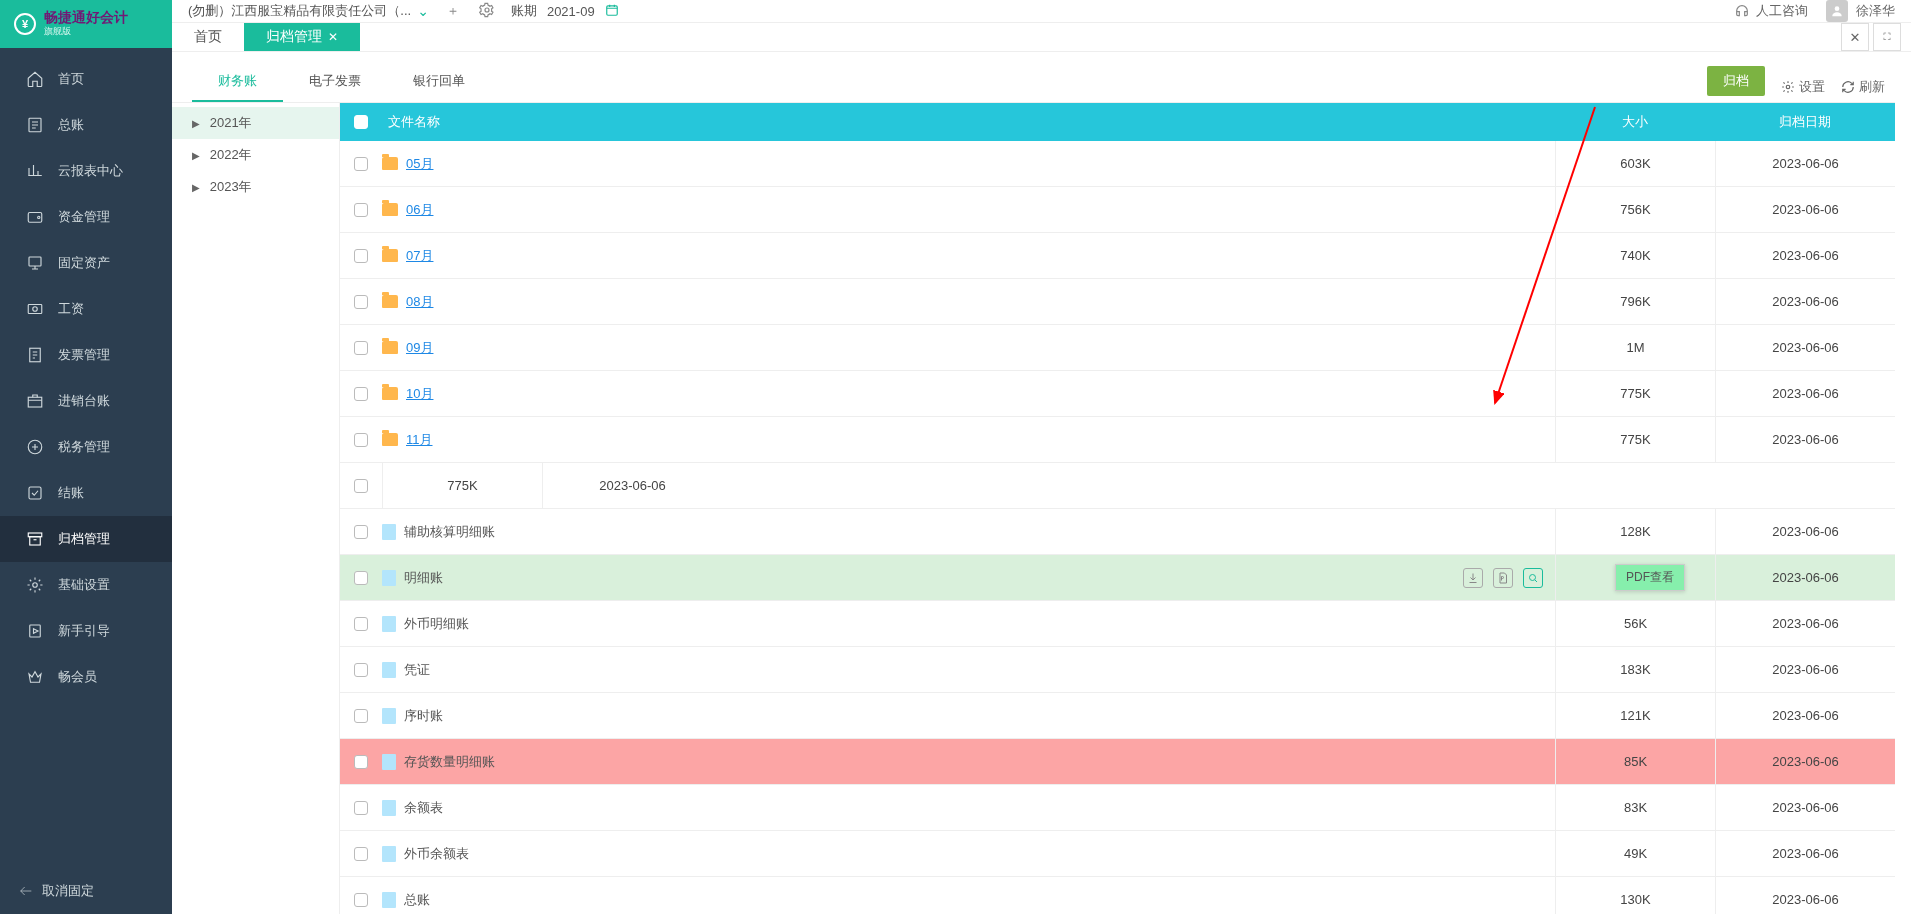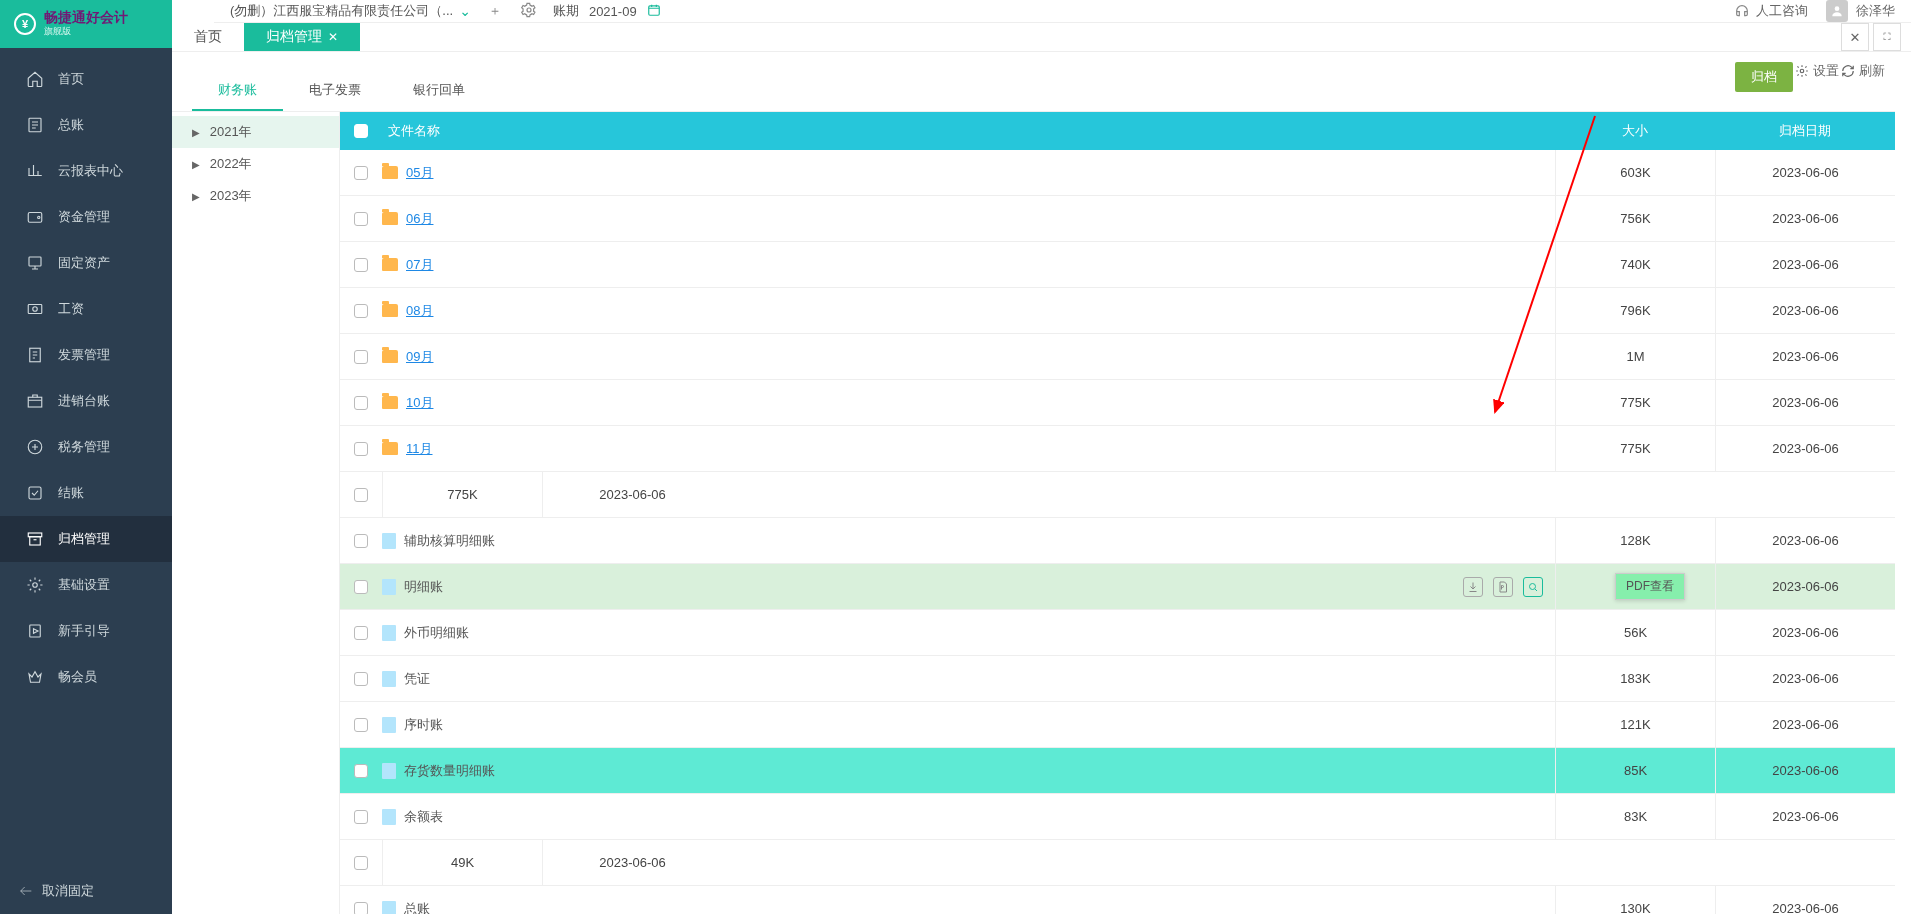--- a/index.html
+++ b/index.html
@@ -12,42 +12,42 @@
 .sidebar-logo .sub { color: #d2f5ec; font-size: 9px; }
 .sidebar-nav { flex: 1; padding-top: 8px; }
 .nav-item { display: flex; align-items: center; gap: 14px; height: 46px; padding-left: 26px; cursor: pointer; color: #cfd8dc; }
 .nav-item.active { background: #222f3e; color: #fff; }
 .nav-item .ico { width: 18px; height: 18px; display: inline-flex; align-items: center; justify-content: center; }
 .nav-item svg { width: 18px; height: 18px; stroke: currentColor; fill: none; stroke-width: 1.5; }
 .sidebar-footer { padding: 14px 18px; display: flex; align-items: center; gap: 8px; color: #cfd8dc; font-size: 13px; cursor: pointer; }
 .sidebar-footer svg { width: 16px; height: 16px; stroke: currentColor; fill: none; }
 
 .main { flex: 1; display: flex; flex-direction: column; background: #fff; }
-.topbar { height: 40px; display: flex; align-items: center; padding: 0 16px; gap: 14px; border-bottom: 1px solid #eee; color: #555; margin-left: 42px; }
+.topbar { height: 40px; display: flex; align-items: center; padding: 0 16px; gap: 14px; border-bottom: 1px solid #eee; color: #555; }
 .topbar .company { display: flex; align-items: center; gap: 6px; cursor: pointer; }
 .topbar .chev { color: #1abc9c; font-size: 14px; }
 .topbar .ico-btn { color: #888; cursor: pointer; width: 20px; text-align: center; }
 .topbar .period { display: flex; align-items: center; gap: 10px; }
 .topbar .period .cal { color: #1abc9c; }
 .topbar-right { margin-left: auto; display: flex; align-items: center; gap: 18px; color: #666; }
 .topbar-right .avatar { width: 22px; height: 22px; background: #ccc; border-radius: 3px; display: inline-flex; align-items: center; justify-content: center; }
 
 .tabstrip { height: 44px; display: flex; align-items: stretch; border-bottom: 1px solid #eee; position: relative; }
 .tab { padding: 0 22px; display: flex; align-items: center; cursor: pointer; color: #555; font-size: 14px; }
 .tab.active { background: #1abc9c; color: #fff; }
 .tab .close { margin-left: 6px; font-size: 12px; }
 .tabstrip .win-btns { margin-left: auto; display: flex; align-items: center; gap: 4px; padding-right: 10px; }
 .tabstrip .win-btn { width: 28px; height: 28px; border: 1px solid #ddd; display: flex; align-items: center; justify-content: center; cursor: pointer; color: #666; }
 
 .workspace { flex: 1; display: flex; flex-direction: column; padding: 10px 16px 0 0; }
 .toolbar-row { display: flex; align-items: flex-end; }
 .subtabs { display: flex; padding-left: 20px; gap: 0; }
 .subtab { padding: 10px 26px; cursor: pointer; color: #555; border-bottom: 2px solid transparent; }
 .subtab.active { color: #1abc9c; border-bottom-color: #1abc9c; }
-.rt-actions { margin-left: auto; display: flex; align-items: flex-start; gap: 2px; padding-bottom: 19px; padding-right: 10px; }
+.rt-actions { margin-left: auto; display: flex; align-items: flex-end; gap: 16px; padding-bottom: 6px; padding-right: 10px; }
 .btn-primary { background: #7cb342; color: #fff; border: none; padding: 6px 16px; border-radius: 2px; cursor: pointer; font-size: 13px; }
 .link-btn { color: #666; cursor: pointer; display: inline-flex; align-items: center; gap: 4px; }
 
 .content-row { flex: 1; display: flex; border-top: 1px solid #eee; }
 .tree-pane { width: 168px; border-right: 1px solid #eee; padding-top: 4px; }
 .tree-item { display: flex; align-items: center; gap: 10px; height: 32px; padding-left: 20px; cursor: pointer; color: #555; }
 .tree-item .caret { font-size: 10px; color: #666; }
 .tree-item.sel { background: #e6f5ee; }
 
 .table-pane { flex: 1; display: flex; flex-direction: column; position: relative; }
@@ -56,21 +56,21 @@
 .thead .name-cell { flex: 1; padding-left: 6px; }
 .thead .size-cell { width: 160px; text-align: center; }
 .thead .date-cell { width: 180px; text-align: center; }
 .tbody { }
 .trow { display: flex; height: 46px; align-items: center; border-bottom: 1px solid #eee; font-size: 13px; color: #444; position: relative; }
 .trow .chk-cell { width: 42px; display: flex; justify-content: center; }
 .trow .name-cell { flex: 1; display: flex; align-items: center; gap: 8px; }
 .trow .size-cell { width: 160px; text-align: center; border-left: 1px solid #eee; height: 100%; display: flex; align-items: center; justify-content: center; }
 .trow .date-cell { width: 180px; text-align: center; border-left: 1px solid #eee; height: 100%; display: flex; align-items: center; justify-content: center; }
 .trow.hover { background: #d9f0db; }
-.trow.sel { background: #5eead4; }
+.trow.sel { background: #fca5a5; }
 .folder-ico { width: 16px; height: 13px; background: #ffb74d; border-radius: 2px 2px 1px 1px; position: relative; }
 .folder-ico::before { content: ""; position: absolute; top: -3px; left: 0; width: 7px; height: 3px; background: #ffb74d; border-radius: 1px 1px 0 0; }
 .file-ico { width: 14px; height: 16px; background: #b3e5fc; border-radius: 1px; position: relative; }
 .trow .name-link { color: #1e88e5; text-decoration: underline; cursor: pointer; }
 .trow .name-plain { color: #555; }
 .row-actions { position: absolute; right: 352px; display: flex; gap: 10px; }
 .row-actions .act { width: 20px; height: 20px; border: 1px solid #aaa; border-radius: 3px; display: flex; align-items: center; justify-content: center; color: #888; font-size: 10px; cursor: pointer; }
 .row-actions .act.green { border-color: #1abc9c; color: #1abc9c; }
 .tooltip { position: absolute; right: 210px; background: #86efac; border: 1px solid #ccc; padding: 4px 10px; font-size: 12px; color: #555; box-shadow: 0 1px 4px rgba(0,0,0,.15); }
 .chk { width: 14px; height: 14px; border: 1.5px solid #bbb; border-radius: 3px; background: #fff; cursor: pointer; }
@@ -506,20 +506,24 @@
                   <span class="file-ico"></span>
                   <span class="name-plain">余额表</span>
                 </div>
                 <div class="size-cell">83K</div>
                 <div class="date-cell">2023-06-06</div>
               </div>
               <div class="trow">
                 <div class="chk-cell">
                   <span class="chk"></span>
                 </div>
+                <div class="name-cell">
+                  <span class="file-ico"></span>
+                  <span class="name-plain">外币余额表</span>
+                </div>
                 <div class="size-cell">49K</div>
                 <div class="date-cell">2023-06-06</div>
               </div>
               <div class="trow">
                 <div class="chk-cell">
                   <span class="chk"></span>
                 </div>
                 <div class="name-cell">
                   <span class="file-ico"></span>
                   <span class="name-plain">总账</span>

